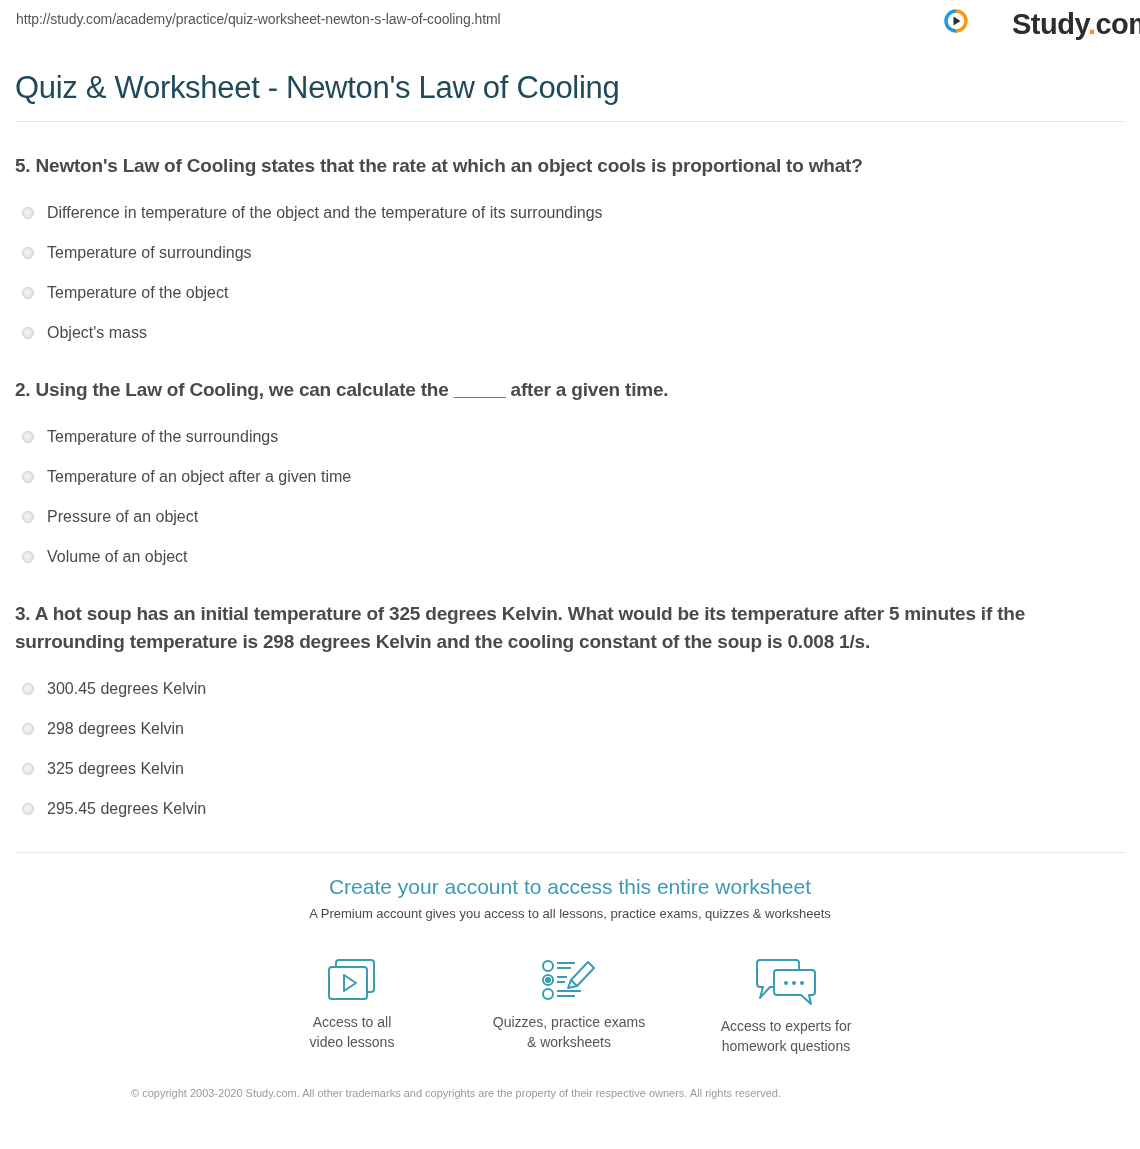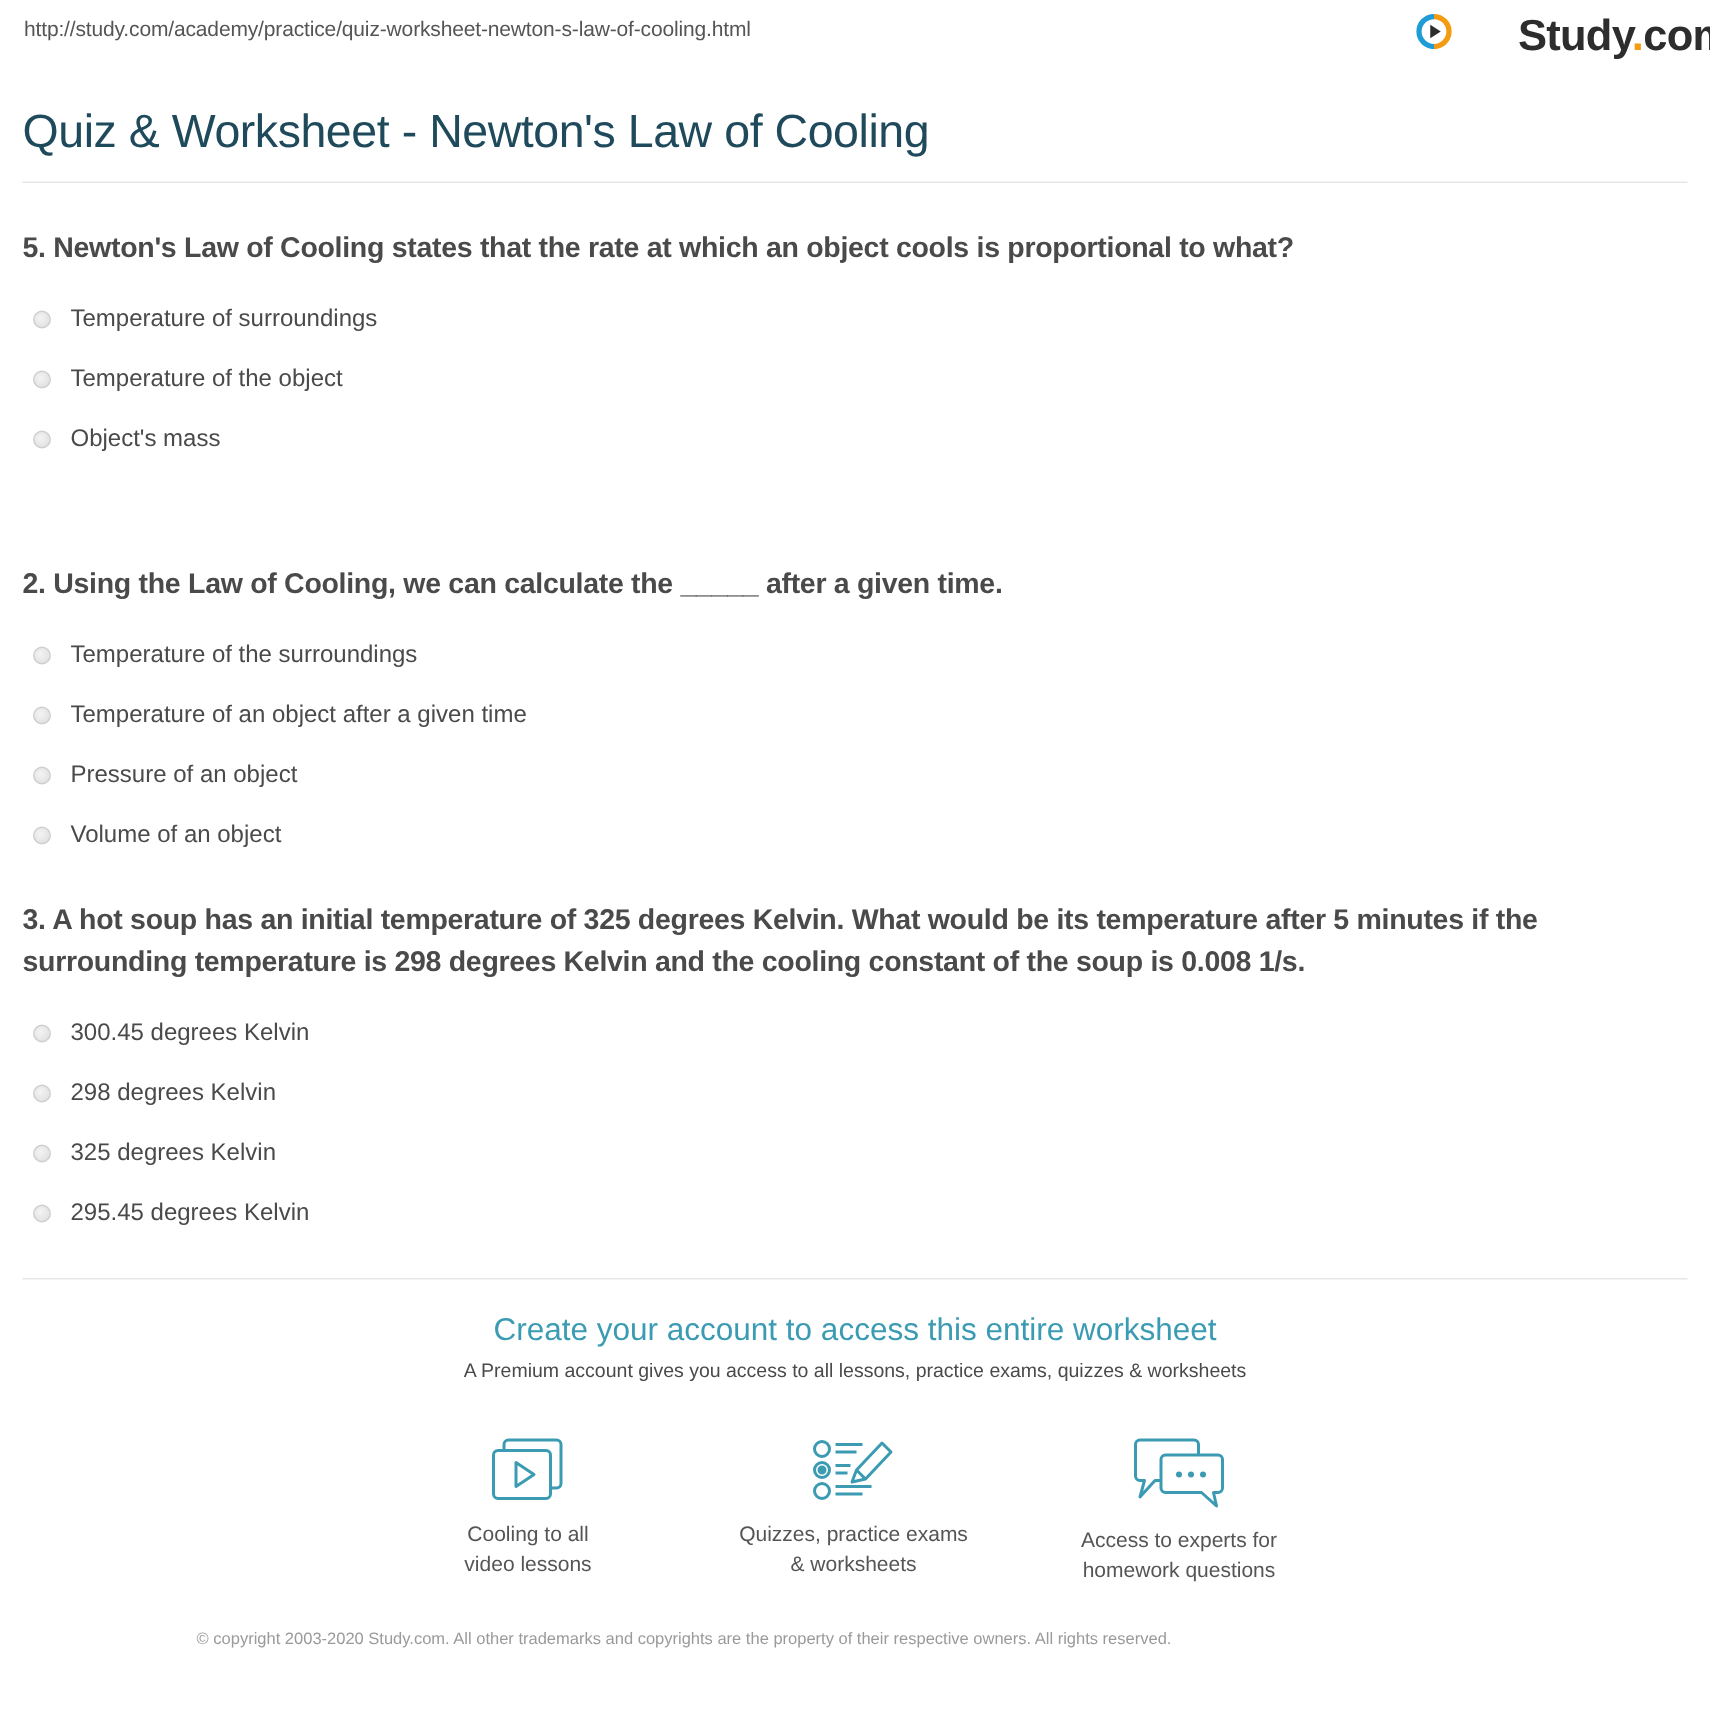--- a/index.html
+++ b/index.html
@@ -48,20 +48,24 @@
   </svg>
   <span class="logo-text"><span>Study</span><span class="logo-dot">.</span><span>com</span></span>
 </div>
 
 <h1 class="page-title">Quiz &amp; Worksheet - Newton's Law of Cooling</h1>
 <div class="divider" style="top:121px;"></div>
 
 <div class="question" style="top:152px;">
   <div class="q-text">5. Newton's Law of Cooling states that the rate at which an object cools is proportional to what?</div>
   <ul class="answers">
+    <li class="answer">
+        <span class="radio"></span>
+        <span class="a-text">Difference in temperature of the object and the temperature of its surroundings</span>
+      </li>
     <li class="answer">
         <span class="radio"></span>
         <span class="a-text">Temperature of surroundings</span>
       </li>
     <li class="answer">
         <span class="radio"></span>
         <span class="a-text">Temperature of the object</span>
       </li>
     <li class="answer">
         <span class="radio"></span>
@@ -118,21 +122,21 @@
 
 <div class="cta cta-title">Create your account to access this entire worksheet</div>
 <div class="cta cta-sub">A Premium account gives you access to all lessons, practice exams, quizzes &amp; worksheets</div>
 
 <div class="feature" style="left:252px;">
   <svg width="52" height="44" viewBox="0 0 52 44" fill="none" stroke="#3b9bb3" stroke-width="2">
     <rect x="10" y="2" width="38" height="32" rx="3"></rect>
     <rect x="3" y="9" width="38" height="32" rx="3" fill="#fff"></rect>
     <path d="M18 17 L30 25 L18 33 Z" stroke-linejoin="round"></path>
   </svg>
-  <div class="feature-label">Cooling to all
+  <div class="feature-label">Access to all
 video lessons</div>
 </div>
 
 <div class="feature" style="left:469px;">
   <svg width="56" height="44" viewBox="0 0 56 44" fill="none" stroke="#3b9bb3" stroke-width="2">
     <circle cx="7" cy="8" r="5"></circle>
     <circle cx="7" cy="22" r="5"></circle>
       <circle cx="7" cy="22" r="2" fill="#3b9bb3"></circle>
     <circle cx="7" cy="36" r="5"></circle>
     <line x1="16" y1="5" x2="34" y2="5"></line>

